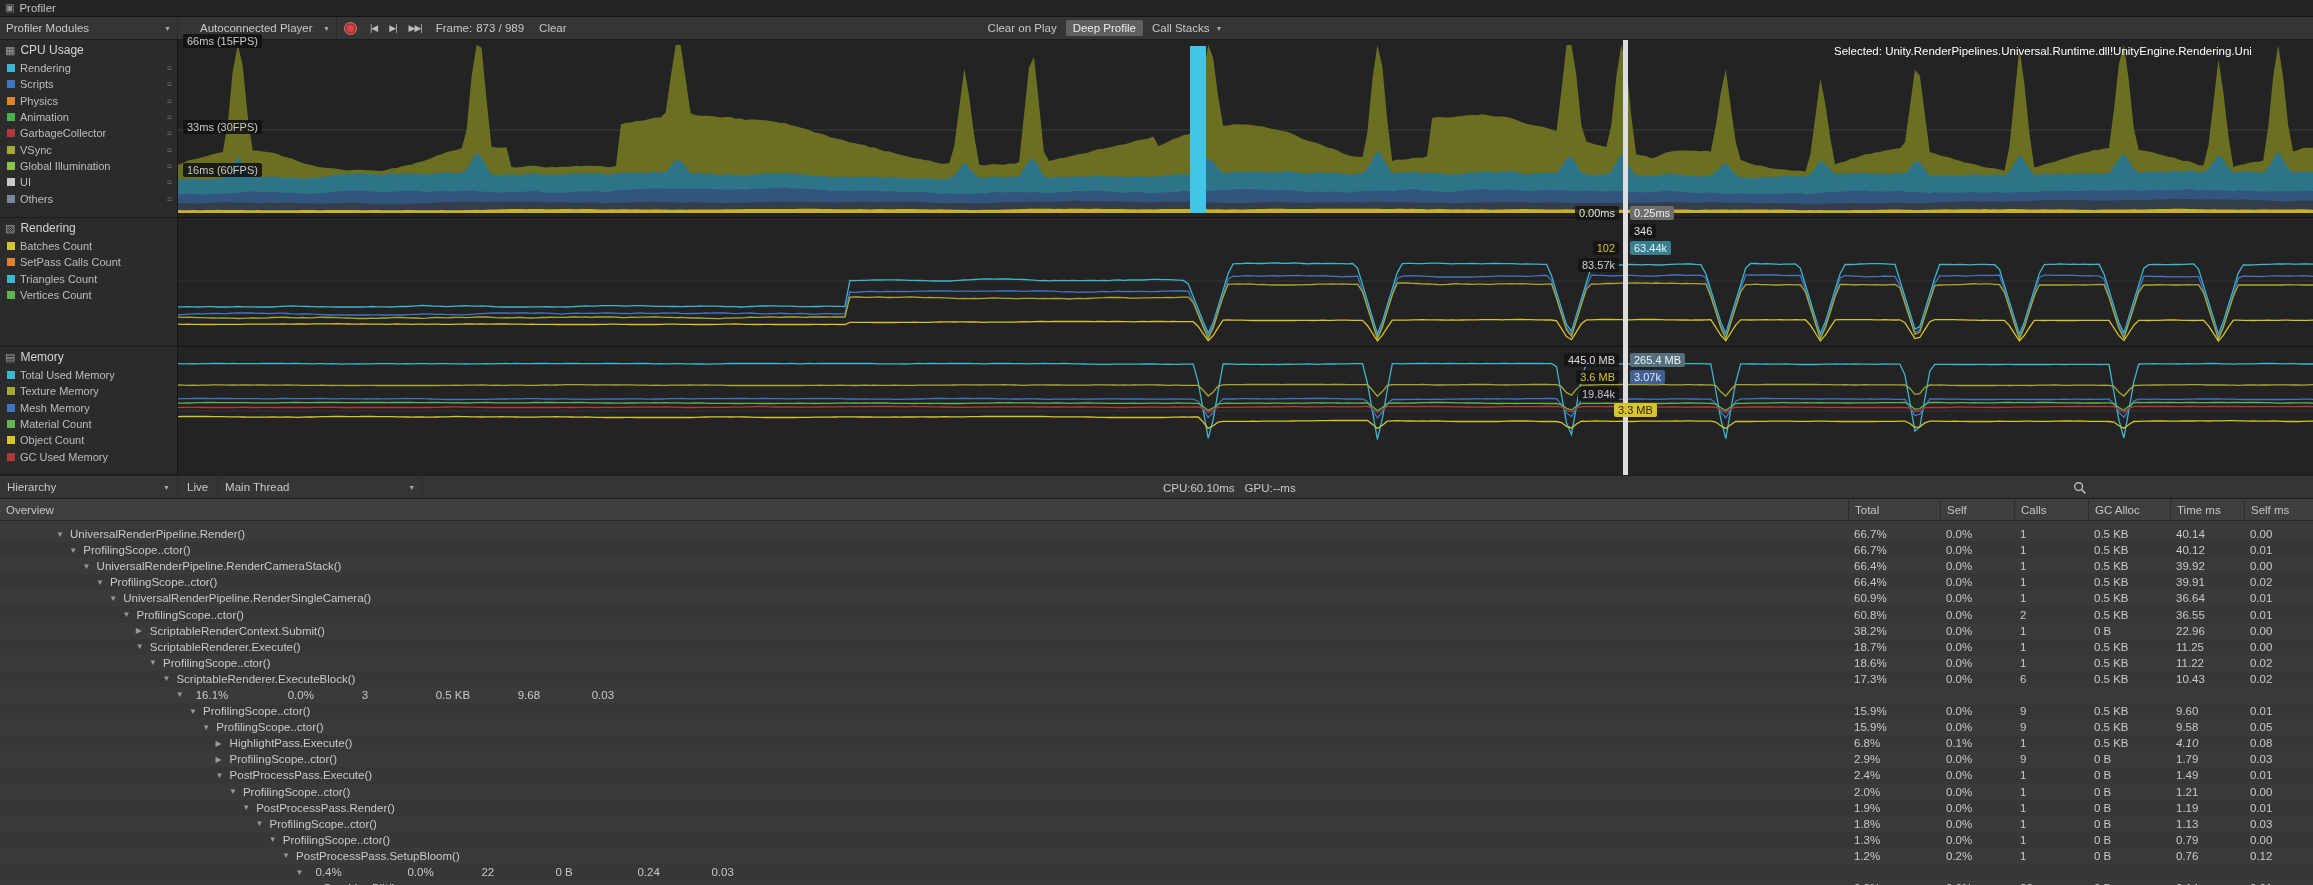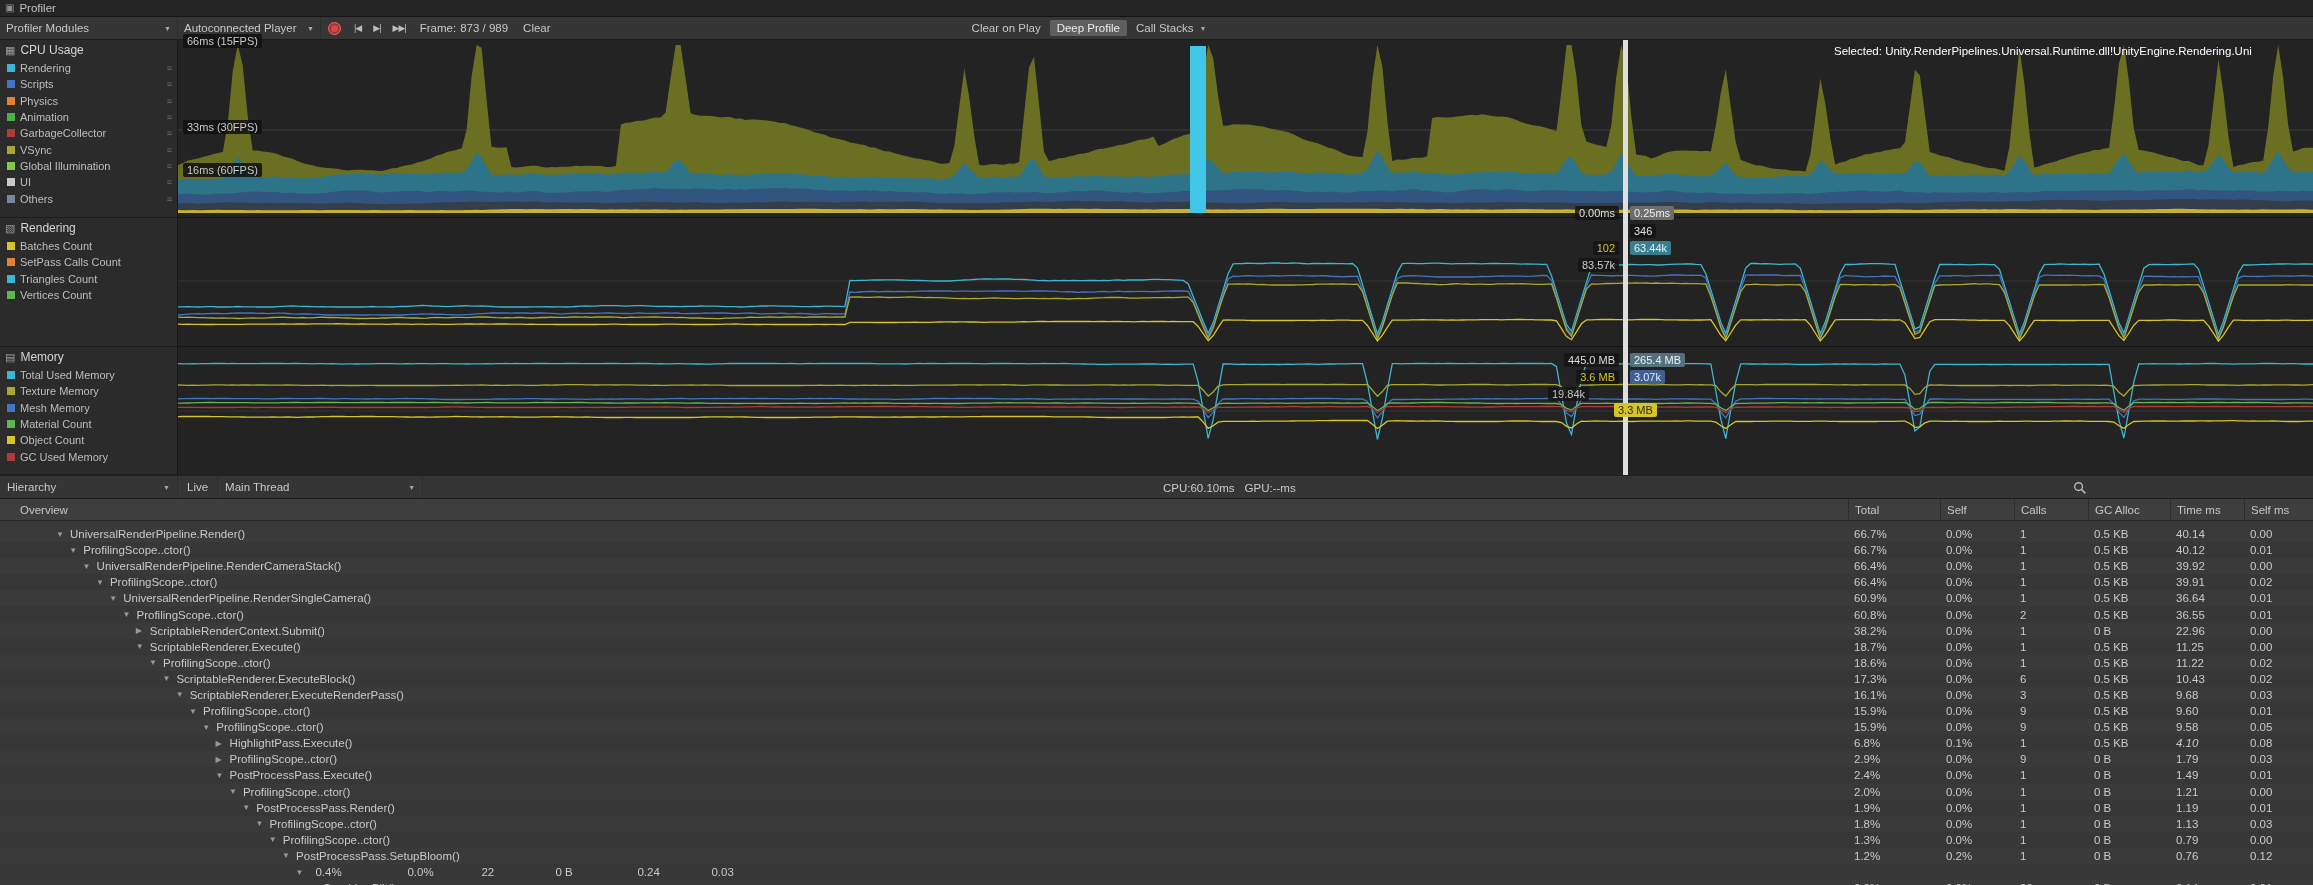--- a/index.html
+++ b/index.html
@@ -11,21 +11,21 @@
   }
   
   .titlebar{height:17px;background:#252525;border-bottom:1px solid #151515;
     display:flex;align-items:center;gap:5px;padding-left:5px;font-size:11.5px;color:#c0c0c0;box-sizing:border-box;}
   .win-icon{color:#8f8f8f;font-size:10px;line-height:1;}
   
   .toolbar{height:23px;background:#353535;border-bottom:1px solid #1c1c1c;
     display:flex;align-items:stretch;font-size:11.5px;color:#c8c8c8;box-sizing:border-box;white-space:nowrap;}
   .tb-dd{display:flex;align-items:center;justify-content:space-between;padding:0 6px;border-right:1px solid #2c2c2c;box-sizing:border-box;}
   .dd-modules{width:178px;}
-  .dd-player{width:143px;}
+  .dd-player{width:143px;margin-left:16px;}
   .caret{font-size:7px;color:#a8a8a8;margin-left:6px;}
   .tb-btn{display:flex;align-items:center;padding:0 7px;cursor:default;}
   .record-dot{width:11px;height:11px;border-radius:50%;background:#d54848;border:1px solid #e06a6a;box-shadow:inset 0 0 0 2px rgba(0,0,0,.25);}
   .transport{font-size:9px;color:#bdbdbd;letter-spacing:-1px;padding:0 6px;display:flex;align-items:center;}
   .frame-box{padding:0 8px;display:flex;align-items:center;gap:4px;}
   .clear-on-play{margin-left:407px;}
   .deep-profile{background:#5f5f5f;border-radius:2px;margin:3px 2px;padding:0 7px;display:flex;align-items:center;color:#ececec;}
   .call-stacks{display:flex;align-items:center;padding:0 7px;}
   
   .workspace{position:absolute;top:40px;left:0;width:2313px;height:435px;}
@@ -55,21 +55,21 @@
     font-size:11.5px;color:#c8c8c8;box-sizing:border-box;}
   .hb-dd{display:flex;align-items:center;justify-content:space-between;padding:0 7px;border-right:1px solid #2c2c2c;box-sizing:border-box;}
   .hb-hier{width:178px;}
   .hb-live{padding:0 9px;display:flex;align-items:center;border-right:1px solid #2c2c2c;}
   .hb-thread{width:205px;}
   .hb-stats{position:absolute;left:1163px;top:0;height:24px;display:flex;align-items:center;gap:10px;color:#cbcbcb;}
   .hb-search{position:absolute;left:2073px;top:5px;}
   
   .thead{position:absolute;top:499px;left:0;width:2313px;height:22px;background:#3e3e3e;border-bottom:1px solid #282828;
     display:flex;align-items:center;font-size:11.5px;color:#c6c6c6;box-sizing:border-box;}
-  .th-overview{flex:1;padding-left:20px;}
+  .th-overview{flex:1;padding-left:6px;}
   .th-cell{flex:none;box-sizing:border-box;padding-left:6px;border-left:1px solid #2e2e2e;height:100%;display:flex;align-items:center;}
   .rows{position:absolute;top:521px;left:0;width:2313px;height:364px;overflow:hidden;background:#3a3a3a;padding-top:5px;box-sizing:border-box;}
   .trow{display:flex;align-items:center;height:16.1px;font-size:11.5px;color:#c9c9c9;}
   .trow.odd{background:#373737;}
   .tindent{flex:none;}
   .tarrow{width:14px;flex:none;font-size:8px;color:#999999;}
   .tname{flex:1;white-space:nowrap;overflow:hidden;}
   .tcell{flex:none;box-sizing:border-box;padding-left:6px;white-space:nowrap;}
 </style>
 </head>
@@ -268,21 +268,21 @@
   <div class="chip" style="top: 166px; color: rgb(224, 224, 224); background: rgba(20, 20, 20, 0.85); right: 694px;">0.00ms</div>
       <div class="chip" style="top: 166px; color: rgb(240, 240, 240); background: rgb(109, 109, 109); left: 1452px;">0.25ms</div>
       <div class="chip" style="top: 184px; color: rgb(224, 224, 224); background: rgba(20, 20, 20, 0.85); left: 1452px;">346</div>
       <div class="chip" style="top: 201px; color: rgb(215, 195, 43); background: rgba(20, 20, 20, 0.85); right: 694px;">102</div>
       <div class="chip" style="top: 201px; color: rgb(223, 244, 248); background: rgb(58, 125, 143); left: 1452px;">63.44k</div>
       <div class="chip" style="top: 218px; color: rgb(204, 204, 204); background: rgba(20, 20, 20, 0.85); right: 694px;">83.57k</div>
       <div class="chip" style="top: 313px; color: rgb(221, 221, 221); background: rgba(20, 20, 20, 0.85); right: 694px;">445.0 MB</div>
       <div class="chip" style="top: 313px; color: rgb(234, 246, 250); background: rgb(85, 112, 124); left: 1452px;">265.4 MB</div>
       <div class="chip" style="top: 330px; color: rgb(215, 195, 43); background: rgba(20, 20, 20, 0.85); right: 694px;">3.6 MB</div>
       <div class="chip" style="top: 330px; color: rgb(220, 232, 255); background: rgb(65, 96, 143); left: 1452px;">3.07k</div>
-      <div class="chip" style="top: 347px; color: rgb(196, 196, 196); background: rgba(20, 20, 20, 0.85); right: 724px; text-align: right;">19.84k</div>
+      <div class="chip" style="top: 347px; color: rgb(196, 196, 196); background: rgba(20, 20, 20, 0.85); right: 694px; text-align: right;">19.84k</div>
       <div class="chip" style="top: 363px; color: rgb(42, 42, 26); background: rgb(215, 195, 43); left: 1436px;">3.3 MB</div>
     </div>
 </div>
 
 <div class="hierbar">
   <div class="hb-dd hb-hier">
     <span>Hierarchy</span>
     <span class="caret">▼</span>
   </div>
   <div class="hb-live">
@@ -421,21 +421,20 @@
       <span class="tcell" style="width: 92px;">17.3%</span>
       <span class="tcell" style="width: 74px;">0.0%</span>
       <span class="tcell" style="width: 74px;">6</span>
       <span class="tcell" style="width: 82px;">0.5 KB</span>
       <span class="tcell" style="width: 74px;">10.43</span>
       <span class="tcell" style="width: 69px;">0.02</span>
     </div>
     <div class="trow even">
       <span class="tindent" style="width: 175.7px;"></span>
       <span class="tarrow">▼</span>
-      <span class="tname">ScriptableRenderer.ExecuteRenderPass()</span>
       <span class="tcell" style="width: 92px;">16.1%</span>
       <span class="tcell" style="width: 74px;">0.0%</span>
       <span class="tcell" style="width: 74px;">3</span>
       <span class="tcell" style="width: 82px;">0.5 KB</span>
       <span class="tcell" style="width: 74px;">9.68</span>
       <span class="tcell" style="width: 69px;">0.03</span>
     </div>
     <div class="trow odd">
       <span class="tindent" style="width: 189px;"></span>
       <span class="tarrow">▼</span>

